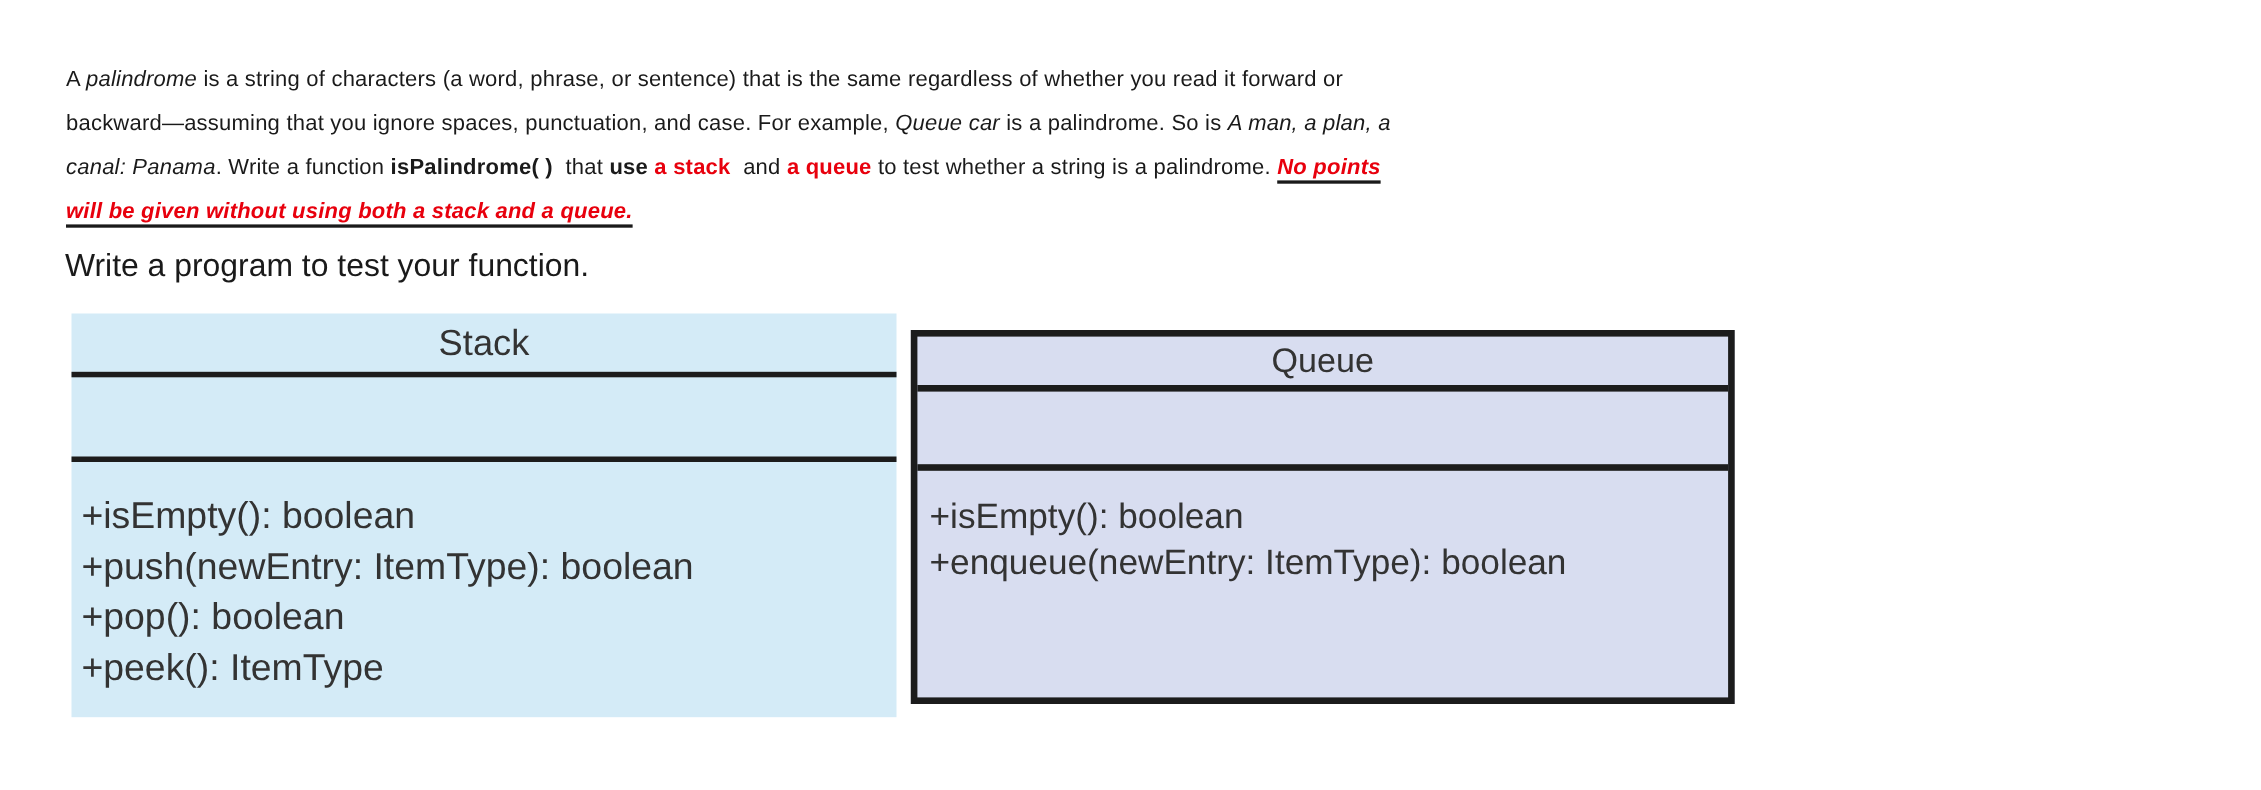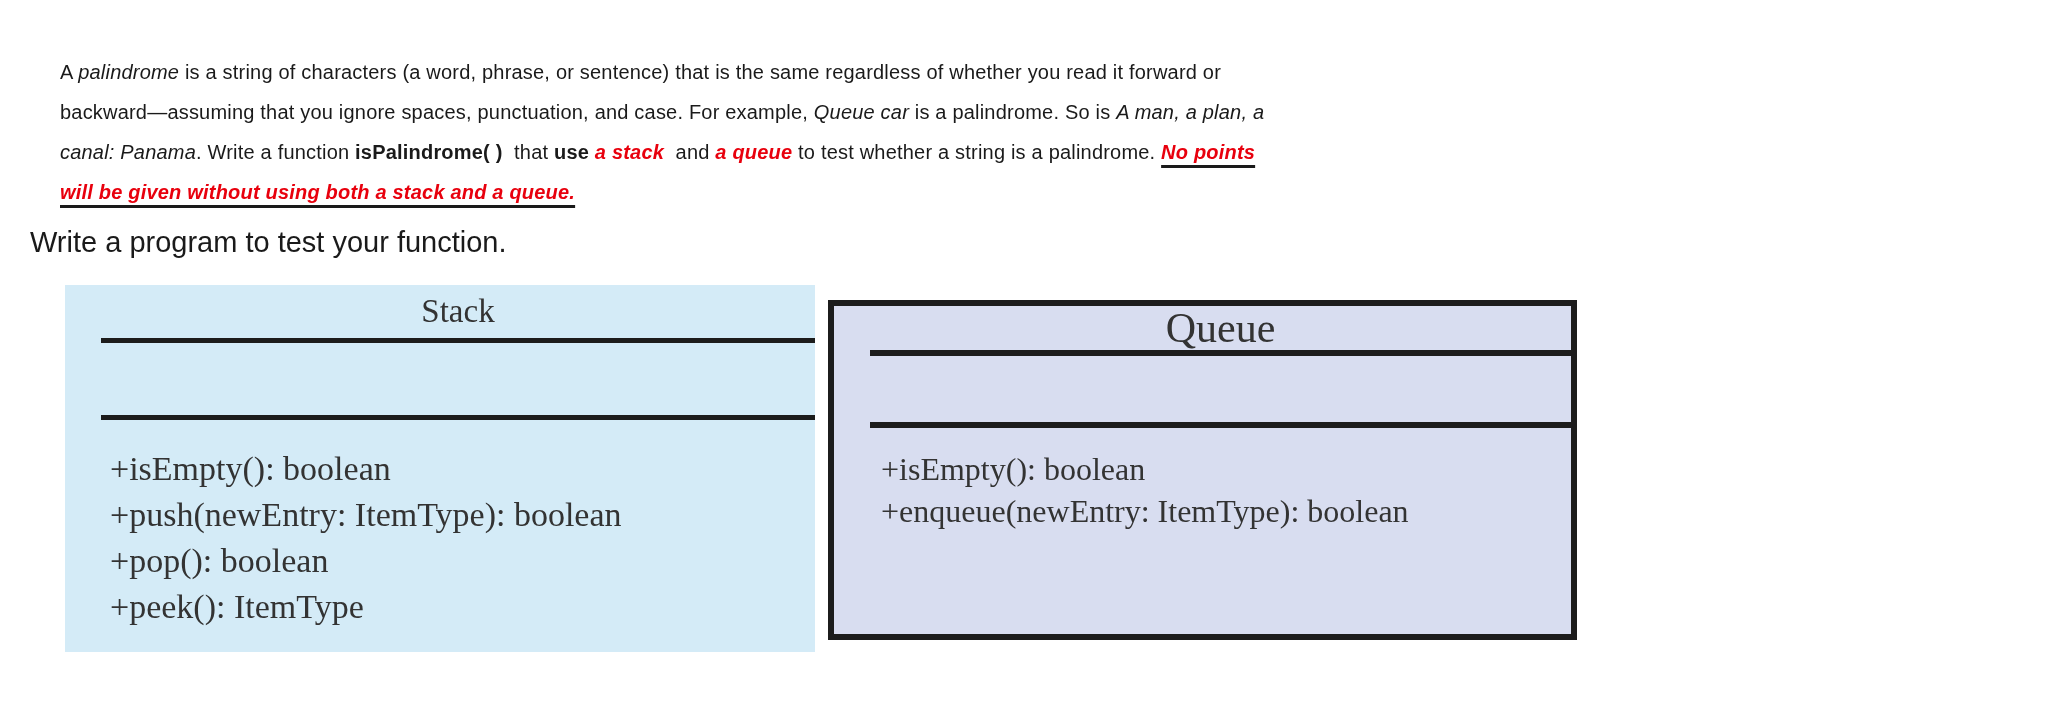--- a/index.html
+++ b/index.html
@@ -16,56 +16,56 @@
   .doc-text {
     position: absolute;
     left: 60px; top: 52px;
     font-size: 20px;
     line-height: 40px;
     letter-spacing: 0.2px;
   }
   .line { white-space: pre; }
   .it  { font-style: italic; }
   .bd  { font-weight: 700; }
-  .red { color: var(--red, #e8000d); font-style: italic; }
+  .red { color: var(--red, #e8000d); }
   .ul  {
     text-decoration: underline;
     text-decoration-color: var(--underline, #1a1a1a);
     text-decoration-thickness: 3px;
     text-underline-offset: 6px;
   }
   .note-line {
     position: absolute;
-    left: 30px; top: 222px;
+    left: 59px; top: 222px;
     font-size: 29px;
     line-height: 40px;
     white-space: pre;
   }
 
   
-  .uml { position: absolute; box-sizing: border-box; font-family: Liberation Serif, serif; color: var(--code_text, #333333); padding-left: 36px; }
+  .uml { position: absolute; box-sizing: border-box; font-family: Liberation Sans, sans-serif; color: var(--code_text, #333333); }
   .rule { background: var(--line_color, #1c1c1c); width: 100%; }
 
   .stack-box {
     left: 65px; top: 285px;
     width: 750px; height: 367px;
     background: var(--stack_fill, #d4ebf7);
   }
   .stack-box .box-title { height: 53px; display: flex; align-items: center; justify-content: center; font-size: 33px; }
   .stack-box .rule { height: 5px; }
   .stack-box .box-empty { height: 72px; }
   .stack-box .box-methods { padding: 26px 0 0 9px; font-size: 34px; line-height: 46px; }
 
   .queue-box {
     left: 828px; top: 300px;
     width: 749px; height: 340px;
     background: var(--queue_fill, #d8ddf0);
     border: 6px solid var(--line_color, #1c1c1c);
   }
-  .queue-box .box-title { height: 44px; display: flex; align-items: center; justify-content: center; font-size: 42px; }
+  .queue-box .box-title { height: 44px; display: flex; align-items: center; justify-content: center; font-size: 31px; }
   .queue-box .rule { height: 6px; }
   .queue-box .box-empty { height: 66px; }
   .queue-box .box-methods { padding: 20px 0 0 11px; font-size: 32px; line-height: 42px; }
 
   .mline { white-space: pre; }
 </style>
 </head>
 <body>
 
 <div class="doc-text">

